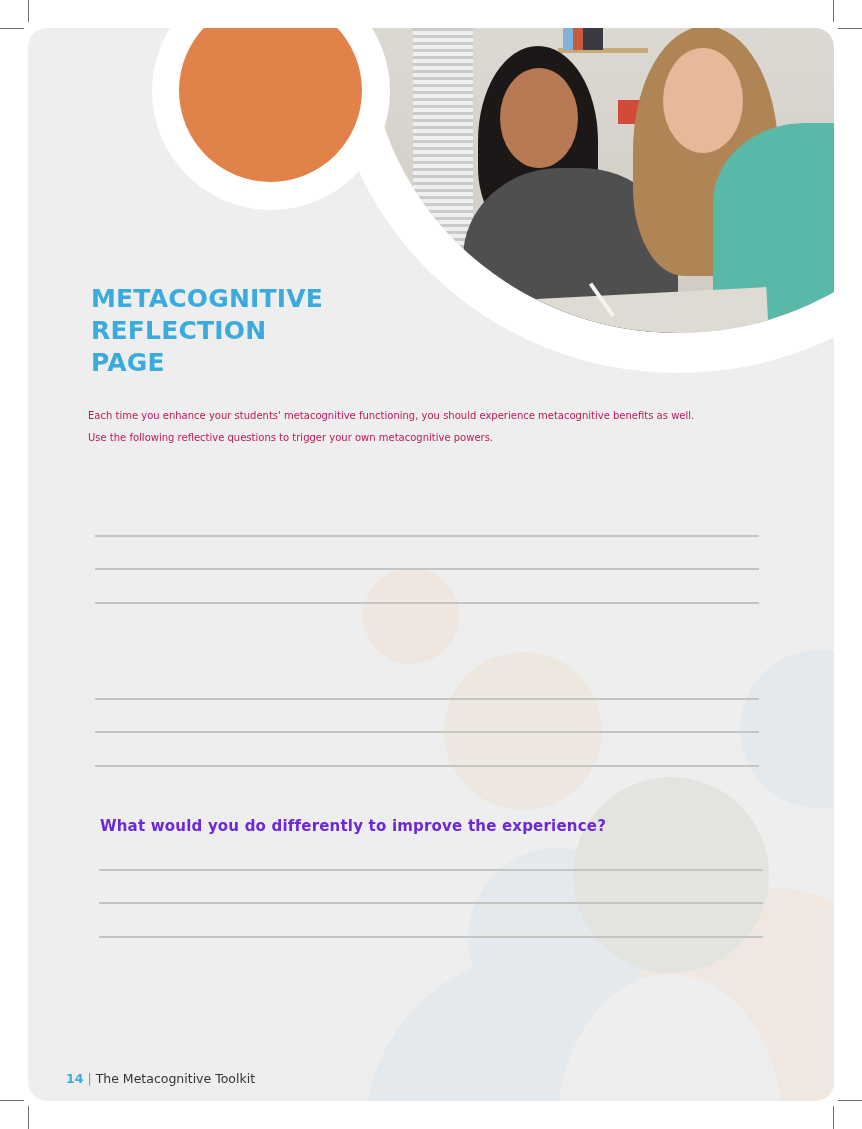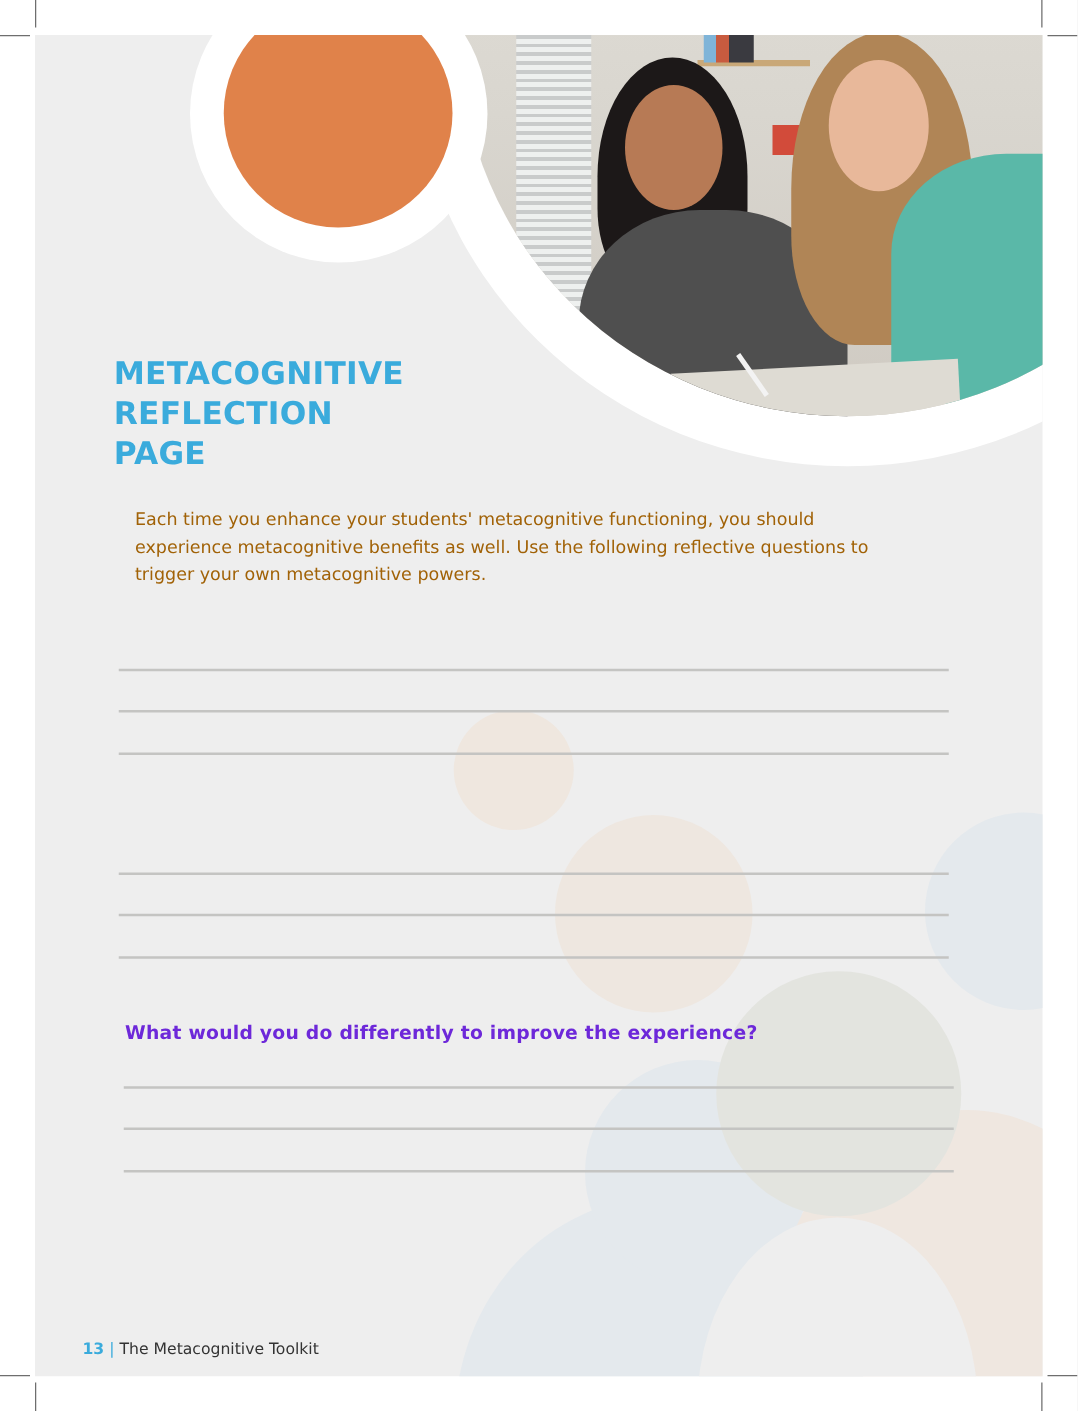--- a/index.html
+++ b/index.html
@@ -4,44 +4,44 @@
 <style>
   html, body { margin:0; padding:0; }
   body {
     width:862px; height:1129px; position:relative; overflow:hidden;
     background:#ffffff;
     font-family:"Liberation Sans", sans-serif;
   }
   .cropmark { position:absolute; background:#6e6e6e; }
   .page {
     position:absolute; left:28px; top:28px; width:806px; height:1073px;
-    background:#eeeeee; overflow:hidden;
+    background:#eeeeee; overflow:hidden;border-radius:19px;
   }
   .circle { position:absolute; border-radius:50%; }
   
   .white-big { left:300px; top:-340px; width:700px; height:685px; background:#ffffff; }
   .white-small { left:124px; top:-56px; width:238px; height:238px; background:#ffffff; }
   .orange { left:151px; top:-29px; width:183px; height:183px; }
   .photo {
     left:340px; top:-300px; width:620px; height:605px; overflow:hidden;
     background:linear-gradient(180deg,#e9e6df 0%,#d9d6cf 60%,#cfcac2 100%);
   }
   .ph { position:absolute; }
   
   .deco { position:absolute; border-radius:50%; }
   .title {
     position:absolute; left:63px; top:255px;
     font-family:"DejaVu Sans", sans-serif; font-weight:bold;
     font-size:25px; line-height:32px; letter-spacing:0.2px;
     white-space:pre-line;
   }
   .intro {
-    position:absolute; left:80px; top:377px; width:620px;
-    font-family:"DejaVu Sans", sans-serif; font-size:14px; line-height:22px;
-    color:#a16207;
+    position:absolute; left:60px; top:377px; width:620px;
+    font-family:"DejaVu Sans", sans-serif; font-size:10px; line-height:22px;
+    color:#be185d;
   }
   .question {
     position:absolute; font-family:"DejaVu Sans", sans-serif; font-weight:bold;
     font-size:15px; letter-spacing:0.2px;
   }
   .rule { position:absolute; height:2px; background:#c4c4c2; }
   .footer {
     position:absolute; left:38px; top:1043px;
     font-family:"DejaVu Sans", sans-serif; font-size:12.5px; color:#333;
   }
@@ -106,15 +106,15 @@
   <div class="rule" style="left:67px;top:670px;width:664px;"></div>
   <div class="rule" style="left:67px;top:703px;width:664px;"></div>
   <div class="rule" style="left:67px;top:737px;width:664px;"></div>
 
   <div class="question" style="left:72px;top:789px;color:#6d28d9;">What would you do differently to improve the experience?</div>
   <div class="rule" style="left:71px;top:841px;width:664px;"></div>
   <div class="rule" style="left:71px;top:874px;width:664px;"></div>
   <div class="rule" style="left:71px;top:908px;width:664px;"></div>
 
   <div class="footer">
-    <span class="num">13</span><span class="sep">|</span><span>The Metacognitive Toolkit</span>
+    <span class="num">14</span><span class="sep">|</span><span>The Metacognitive Toolkit</span>
   </div>
 </div>
 
 </body></html>

